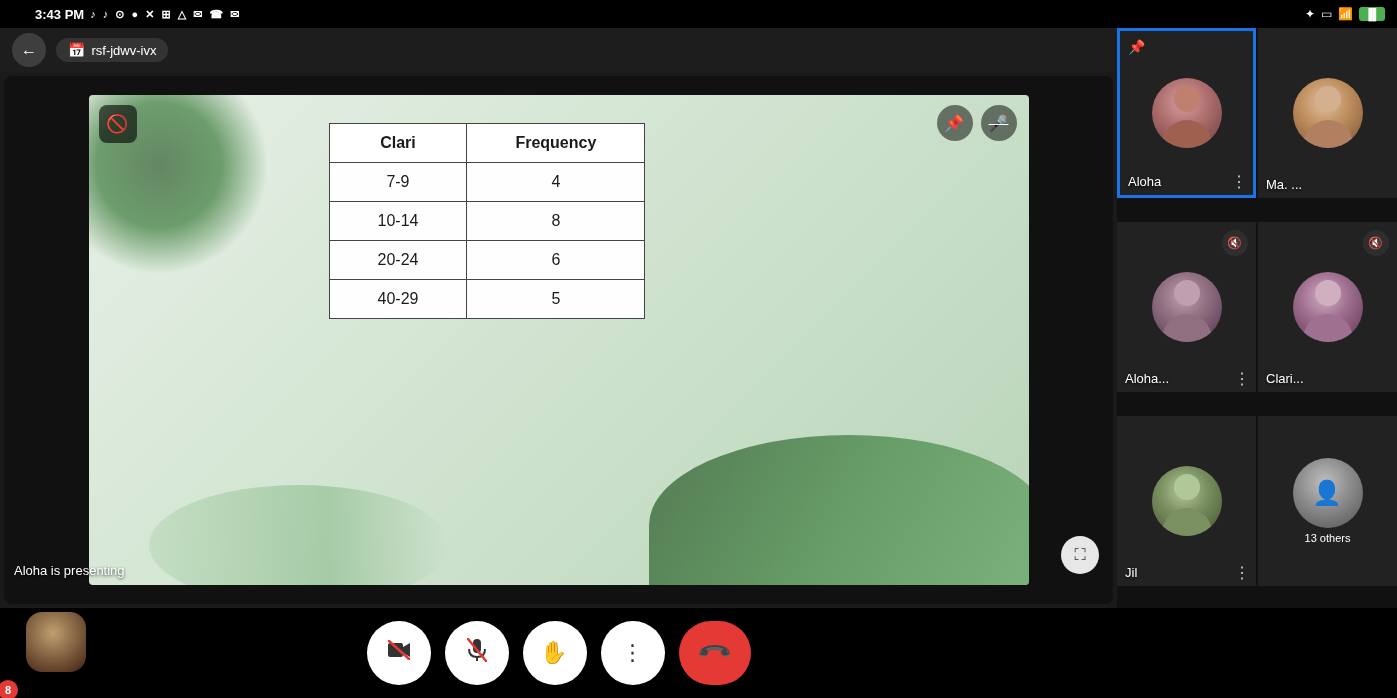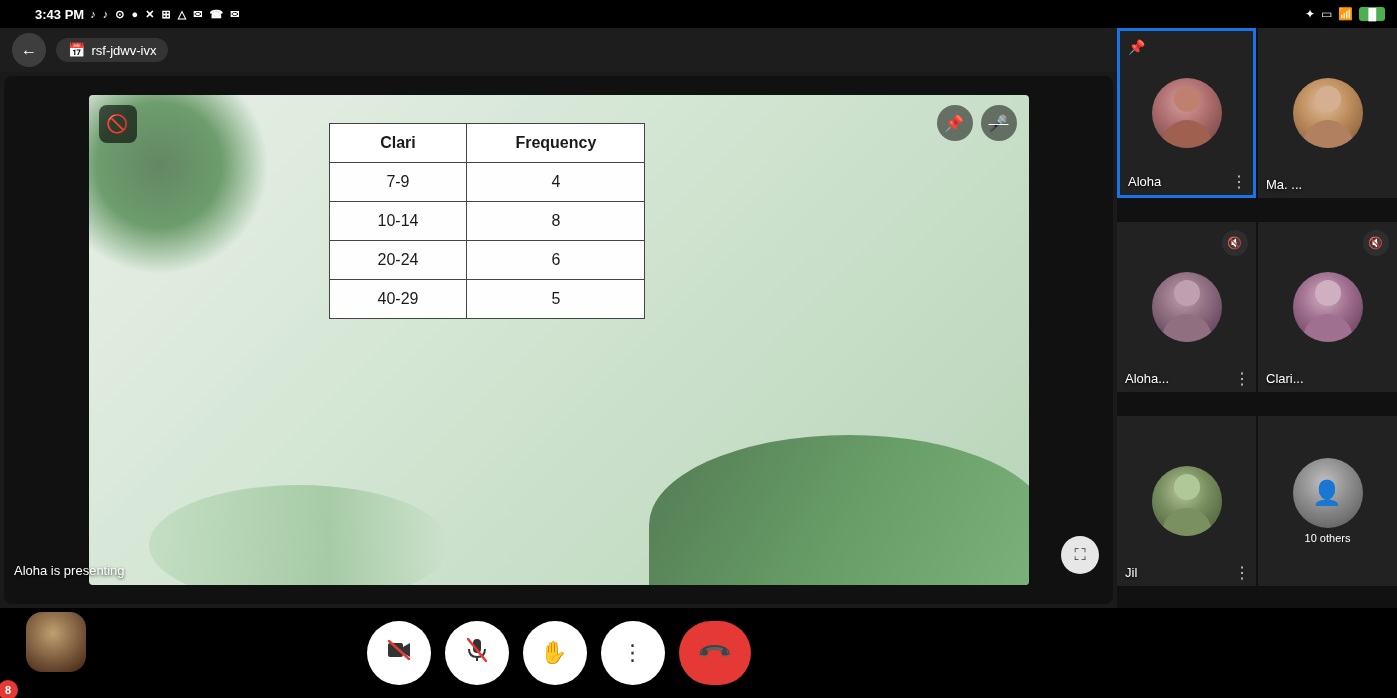--- a/index.html
+++ b/index.html
@@ -585,21 +585,21 @@
         </div>
         <span class="participant-more-btn">⋮</span>
         <span class="participant-name">Jil</span>
       </div>
 
       <div class="participant-cell others-cell">
         <div style="display:flex;flex-direction:column;align-items:center;gap:4px;">
           <div class="participant-avatar avatar-other">
             <span style="font-size:24px;color:#aaa;">👤</span>
           </div>
-          <span style="color:#fff;font-size:11px;">10 others</span>
+          <span style="color:#fff;font-size:11px;">13 others</span>
         </div>
       </div>
 
     </div>
 
     <div class="sidebar-bottom"></div>
   </div>
 
 </div>
 

